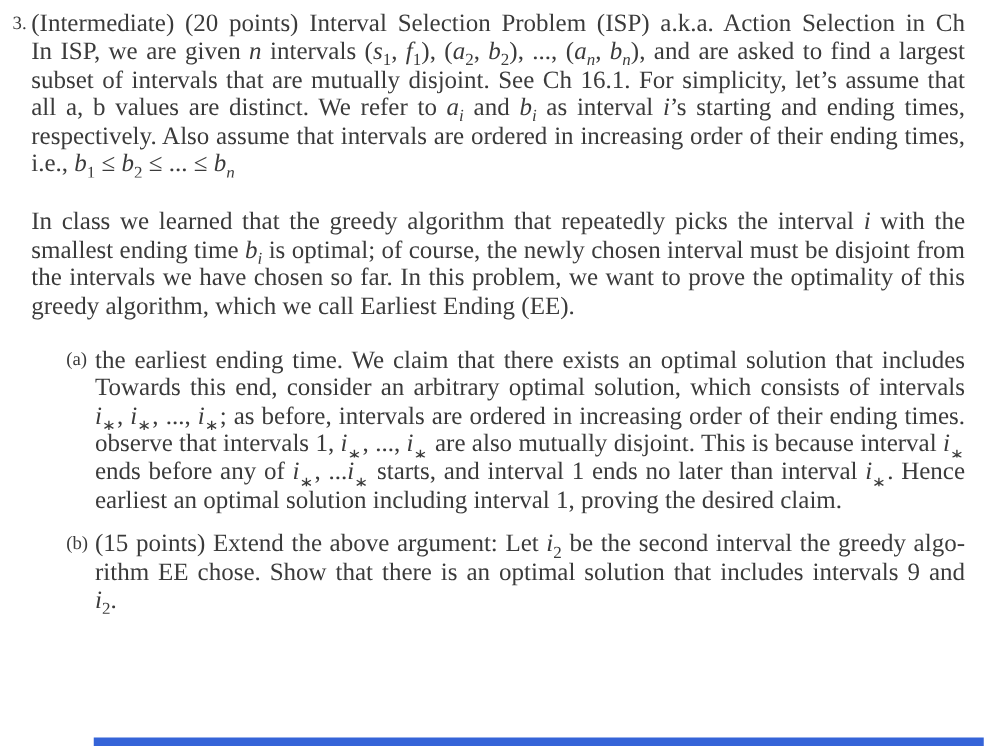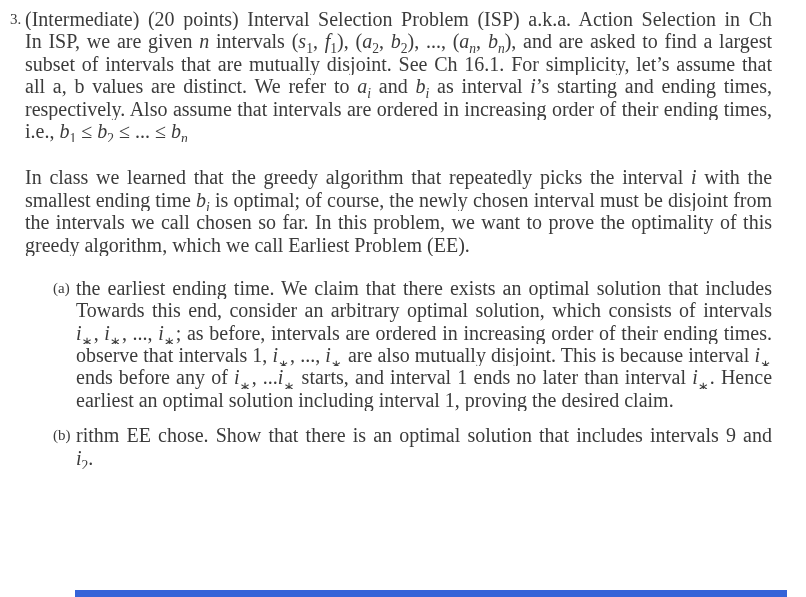--- a/index.html
+++ b/index.html
@@ -52,22 +52,22 @@
     <div class="line">In ISP, we are given <i>n</i> intervals (<i>s</i><sub>1</sub>, <i>f</i><sub>1</sub>), (<i>a</i><sub>2</sub>, <i>b</i><sub>2</sub>), ..., (<i>a</i><sub><i>n</i></sub>, <i>b</i><sub><i>n</i></sub>), and are asked to find a largest</div>
     <div class="line">subset of intervals that are mutually disjoint. See Ch 16.1. For simplicity, let’s assume that</div>
     <div class="line">all a, b values are distinct. We refer to <i>a</i><sub><i>i</i></sub> and <i>b</i><sub><i>i</i></sub> as interval <i>i</i>’s starting and ending times,</div>
     <div class="line">respectively. Also assume that intervals are ordered in increasing order of their ending times,</div>
     <div class="line last">i.e., <i>b</i><sub>1</sub> ≤ <i>b</i><sub>2</sub> ≤ ... ≤ <i>b</i><sub><i>n</i></sub></div>
   </div>
 
   <div class="block main intro">
     <div class="line">In class we learned that the greedy algorithm that repeatedly picks the interval <i>i</i> with the</div>
     <div class="line">smallest ending time <i>b</i><sub><i>i</i></sub> is optimal; of course, the newly chosen interval must be disjoint from</div>
-    <div class="line">the intervals we call chosen so far. In this problem, we want to prove the optimality of this</div>
-    <div class="line last">greedy algorithm, which we call Earliest Problem (EE).</div>
+    <div class="line">the intervals we have chosen so far. In this problem, we want to prove the optimality of this</div>
+    <div class="line last">greedy algorithm, which we call Earliest Ending (EE).</div>
   </div>
 
   <div class="block sub part-a">
     <span class="marker m-sub">(a)</span>
     <div class="line">the earliest ending time. We claim that there exists an optimal solution that includes</div>
     <div class="line">Towards this end, consider an arbitrary optimal solution, which consists of intervals</div>
     <div class="line"><i>i</i><span class="ss">
           <sup>∗</sup>
           <sub>1</sub>
         </span>, <i>i</i><span class="ss">
@@ -95,19 +95,20 @@
           <sub><i>k</i></sub>
         </span> starts, and interval 1 ends no later than interval <i>i</i><span class="ss">
           <sup>∗</sup>
           <sub>1</sub>
         </span>. Hence we</div>
     <div class="line last">earliest an optimal solution including interval 1, proving the desired claim.</div>
   </div>
 
   <div class="block sub part-b">
     <span class="marker m-sub">(b)</span>
+    <div class="line">(15 points) Extend the above argument: Let <i>i</i><sub>2</sub> be the second interval the greedy algo-</div>
     <div class="line">rithm EE chose. Show that there is an optimal solution that includes intervals 9 and</div>
     <div class="line last"><i>i</i><sub>2</sub>.</div>
   </div>
 
   <div class="hbar" style="background: rgb(53, 100, 216);"></div>
 
 </div>
 
 </body></html>

